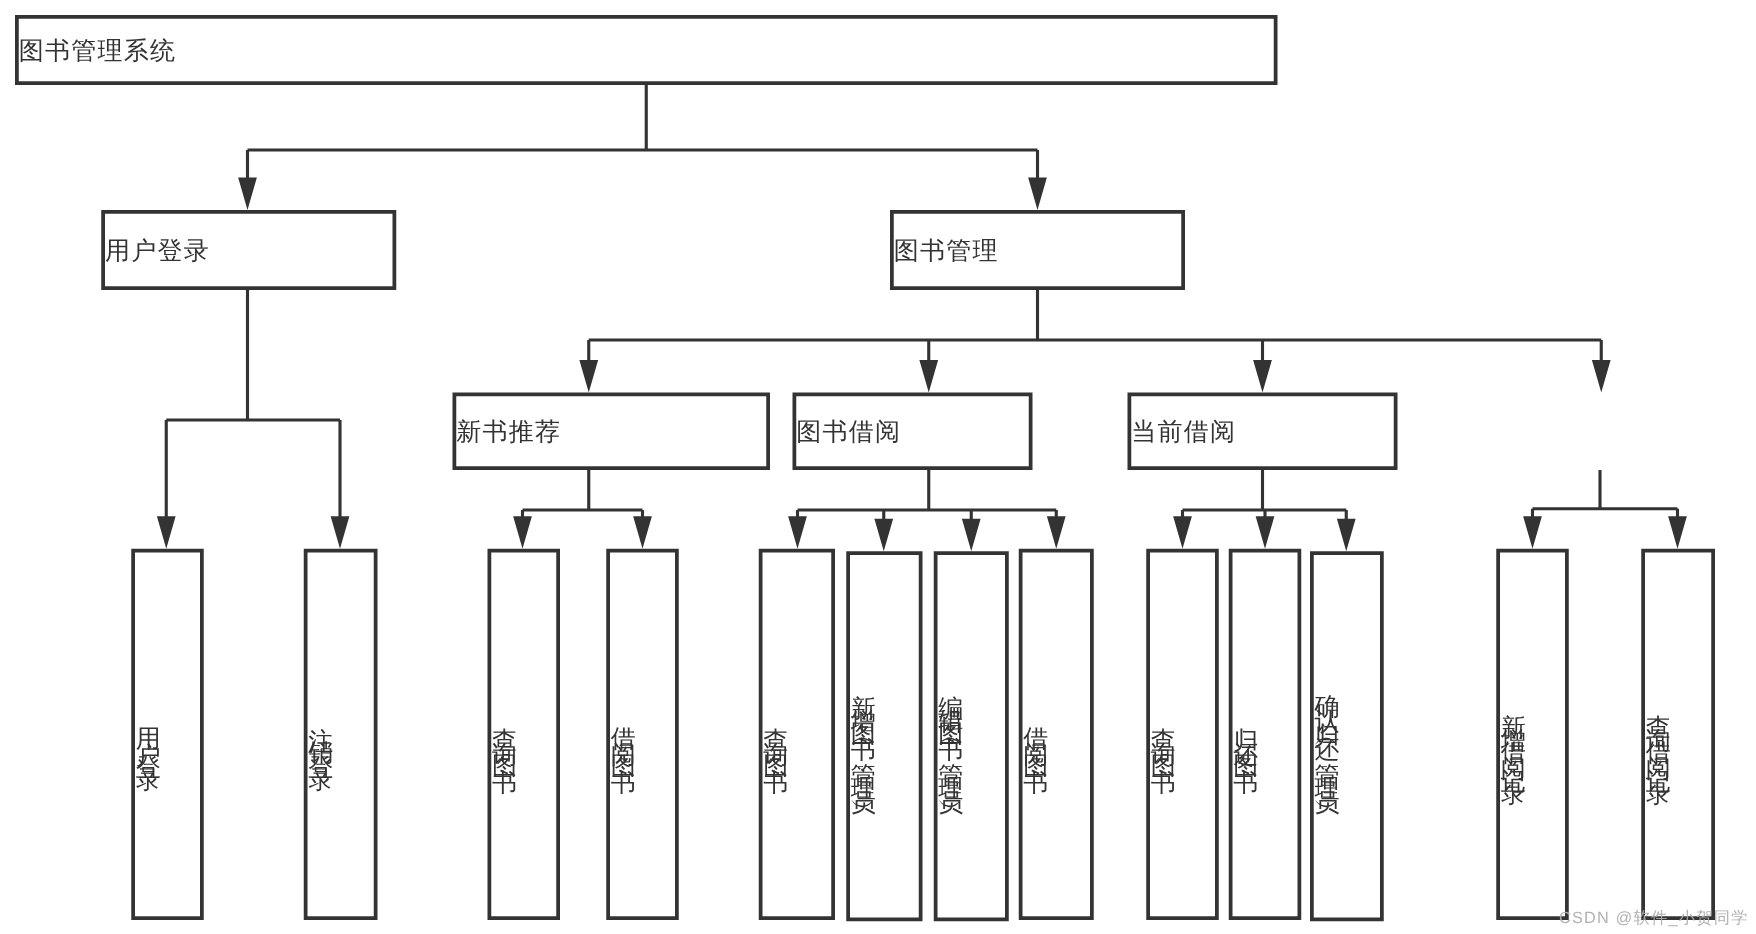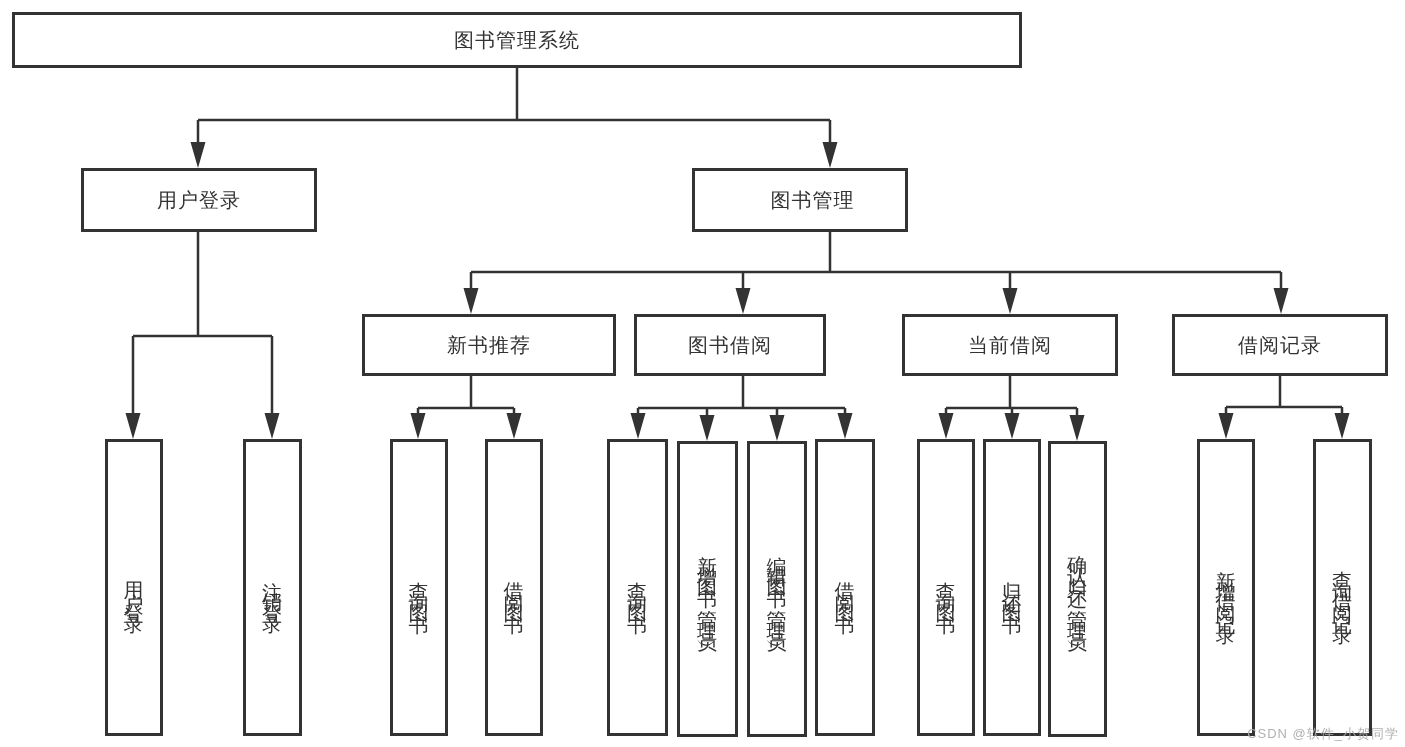--- a/index.html
+++ b/index.html
@@ -18,21 +18,21 @@
     width: 1405px; height: 747px;
     pointer-events: none;
   }
   .hbox, .vbox {
     position: absolute;
     box-sizing: border-box;
     border: 3px solid #333333;
     background: #ffffff;
     display: flex;
     align-items: center;
-    justify-content: center;
+    justify-content: flex-start;
   }
   .hlabel {
     font-size: 20px;
     letter-spacing: 1px;
     white-space: nowrap;
   }
   .vlabel {
     writing-mode: vertical-rl;
     text-orientation: mixed;
     font-size: 20px;
@@ -81,35 +81,32 @@
       M1218.5,413 L1233.5,413 L1226,439 Z  M1334.5,413 L1349.5,413 L1342,439 Z"></path>
   </svg>
 
   <div class="hbox" style="left:12px;top:12px;width:1010px;height:56px;">
     <span class="hlabel">图书管理系统</span>
   </div>
 
   <div class="hbox" style="left:81px;top:168px;width:236px;height:64px;">
     <span class="hlabel">用户登录</span>
   </div>
-  <div class="hbox" style="left:692px;top:168px;width:216px;height:64px;padding-left:25px;">
+  <div class="hbox" style="left:712px;top:168px;width:236px;height:64px;">
     <span class="hlabel">图书管理</span>
   </div>
 
   <div class="hbox" style="left:362px;top:314px;width:254px;height:62px;">
     <span class="hlabel">新书推荐</span>
   </div>
   <div class="hbox" style="left:634px;top:314px;width:192px;height:62px;">
     <span class="hlabel">图书借阅</span>
   </div>
   <div class="hbox" style="left:902px;top:314px;width:216px;height:62px;">
     <span class="hlabel">当前借阅</span>
-  </div>
-  <div class="hbox" style="left:1172px;top:314px;width:216px;height:62px;">
-    <span class="hlabel">借阅记录</span>
   </div>
 
   <div class="vbox" style="left:105px;top:439px;width:58px;height:297px;">
     <span class="vlabel">用户登录</span>
   </div>
   <div class="vbox" style="left:243px;top:439px;width:59px;height:297px;">
     <span class="vlabel">注销登录</span>
   </div>
 
   <div class="vbox" style="left:390px;top:439px;width:58px;height:297px;">

